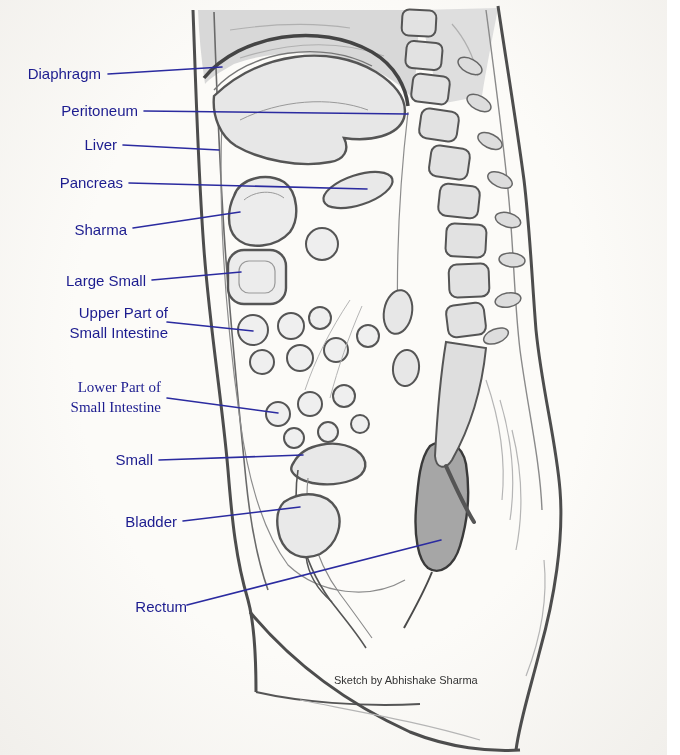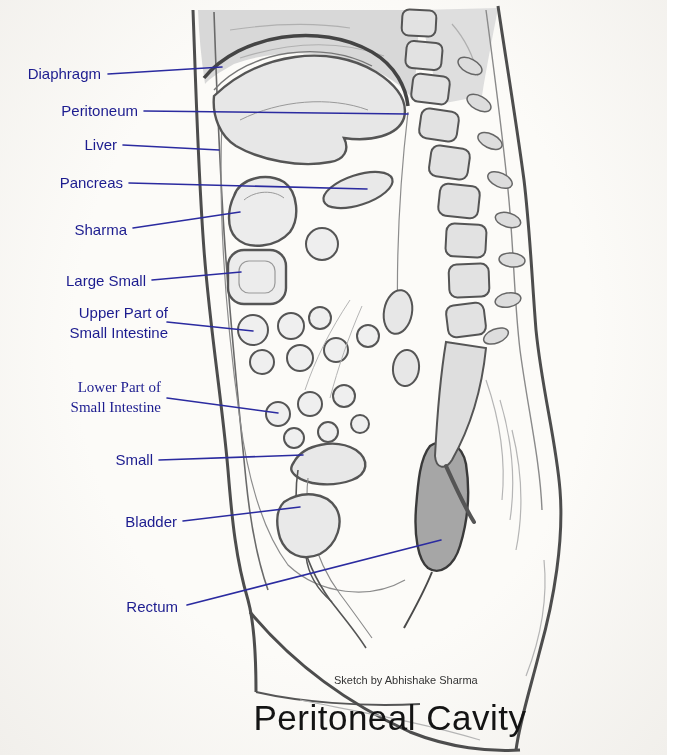--- a/index.html
+++ b/index.html
@@ -169,18 +169,17 @@
       <div class="label" style="left: 117px; top: 145px; text-align: right;">Liver</div>
       <div class="label" style="left: 123px; top: 183px; text-align: right;">Pancreas</div>
       <div class="label" style="left: 127px; top: 230px;">Sharma</div>
       <div class="label" style="left: 146px; top: 281px;">Large Small</div>
       <div class="label" style="left: 168px; top: 322px;">Upper Part of
 Small Intestine</div>
       <div class="label" style="left: 161px; top: 397px; font-family: Liberation Serif, serif;">Lower Part of
 Small Intestine</div>
       <div class="label" style="left: 153px; top: 460px;">Small</div>
       <div class="label" style="left: 177px; top: 522px;">Bladder</div>
-      <div class="label" style="left: 178px; top: 607px;">Rectum</div>
+      <div class="label" style="left: 187px; top: 607px;">Rectum</div>
     </div>
 
   <div class="credit">Sketch by Abhishake Sharma</div>
-  <div class="title">Peritoneal Cavity</div>
 </div>
 
 </body></html>

